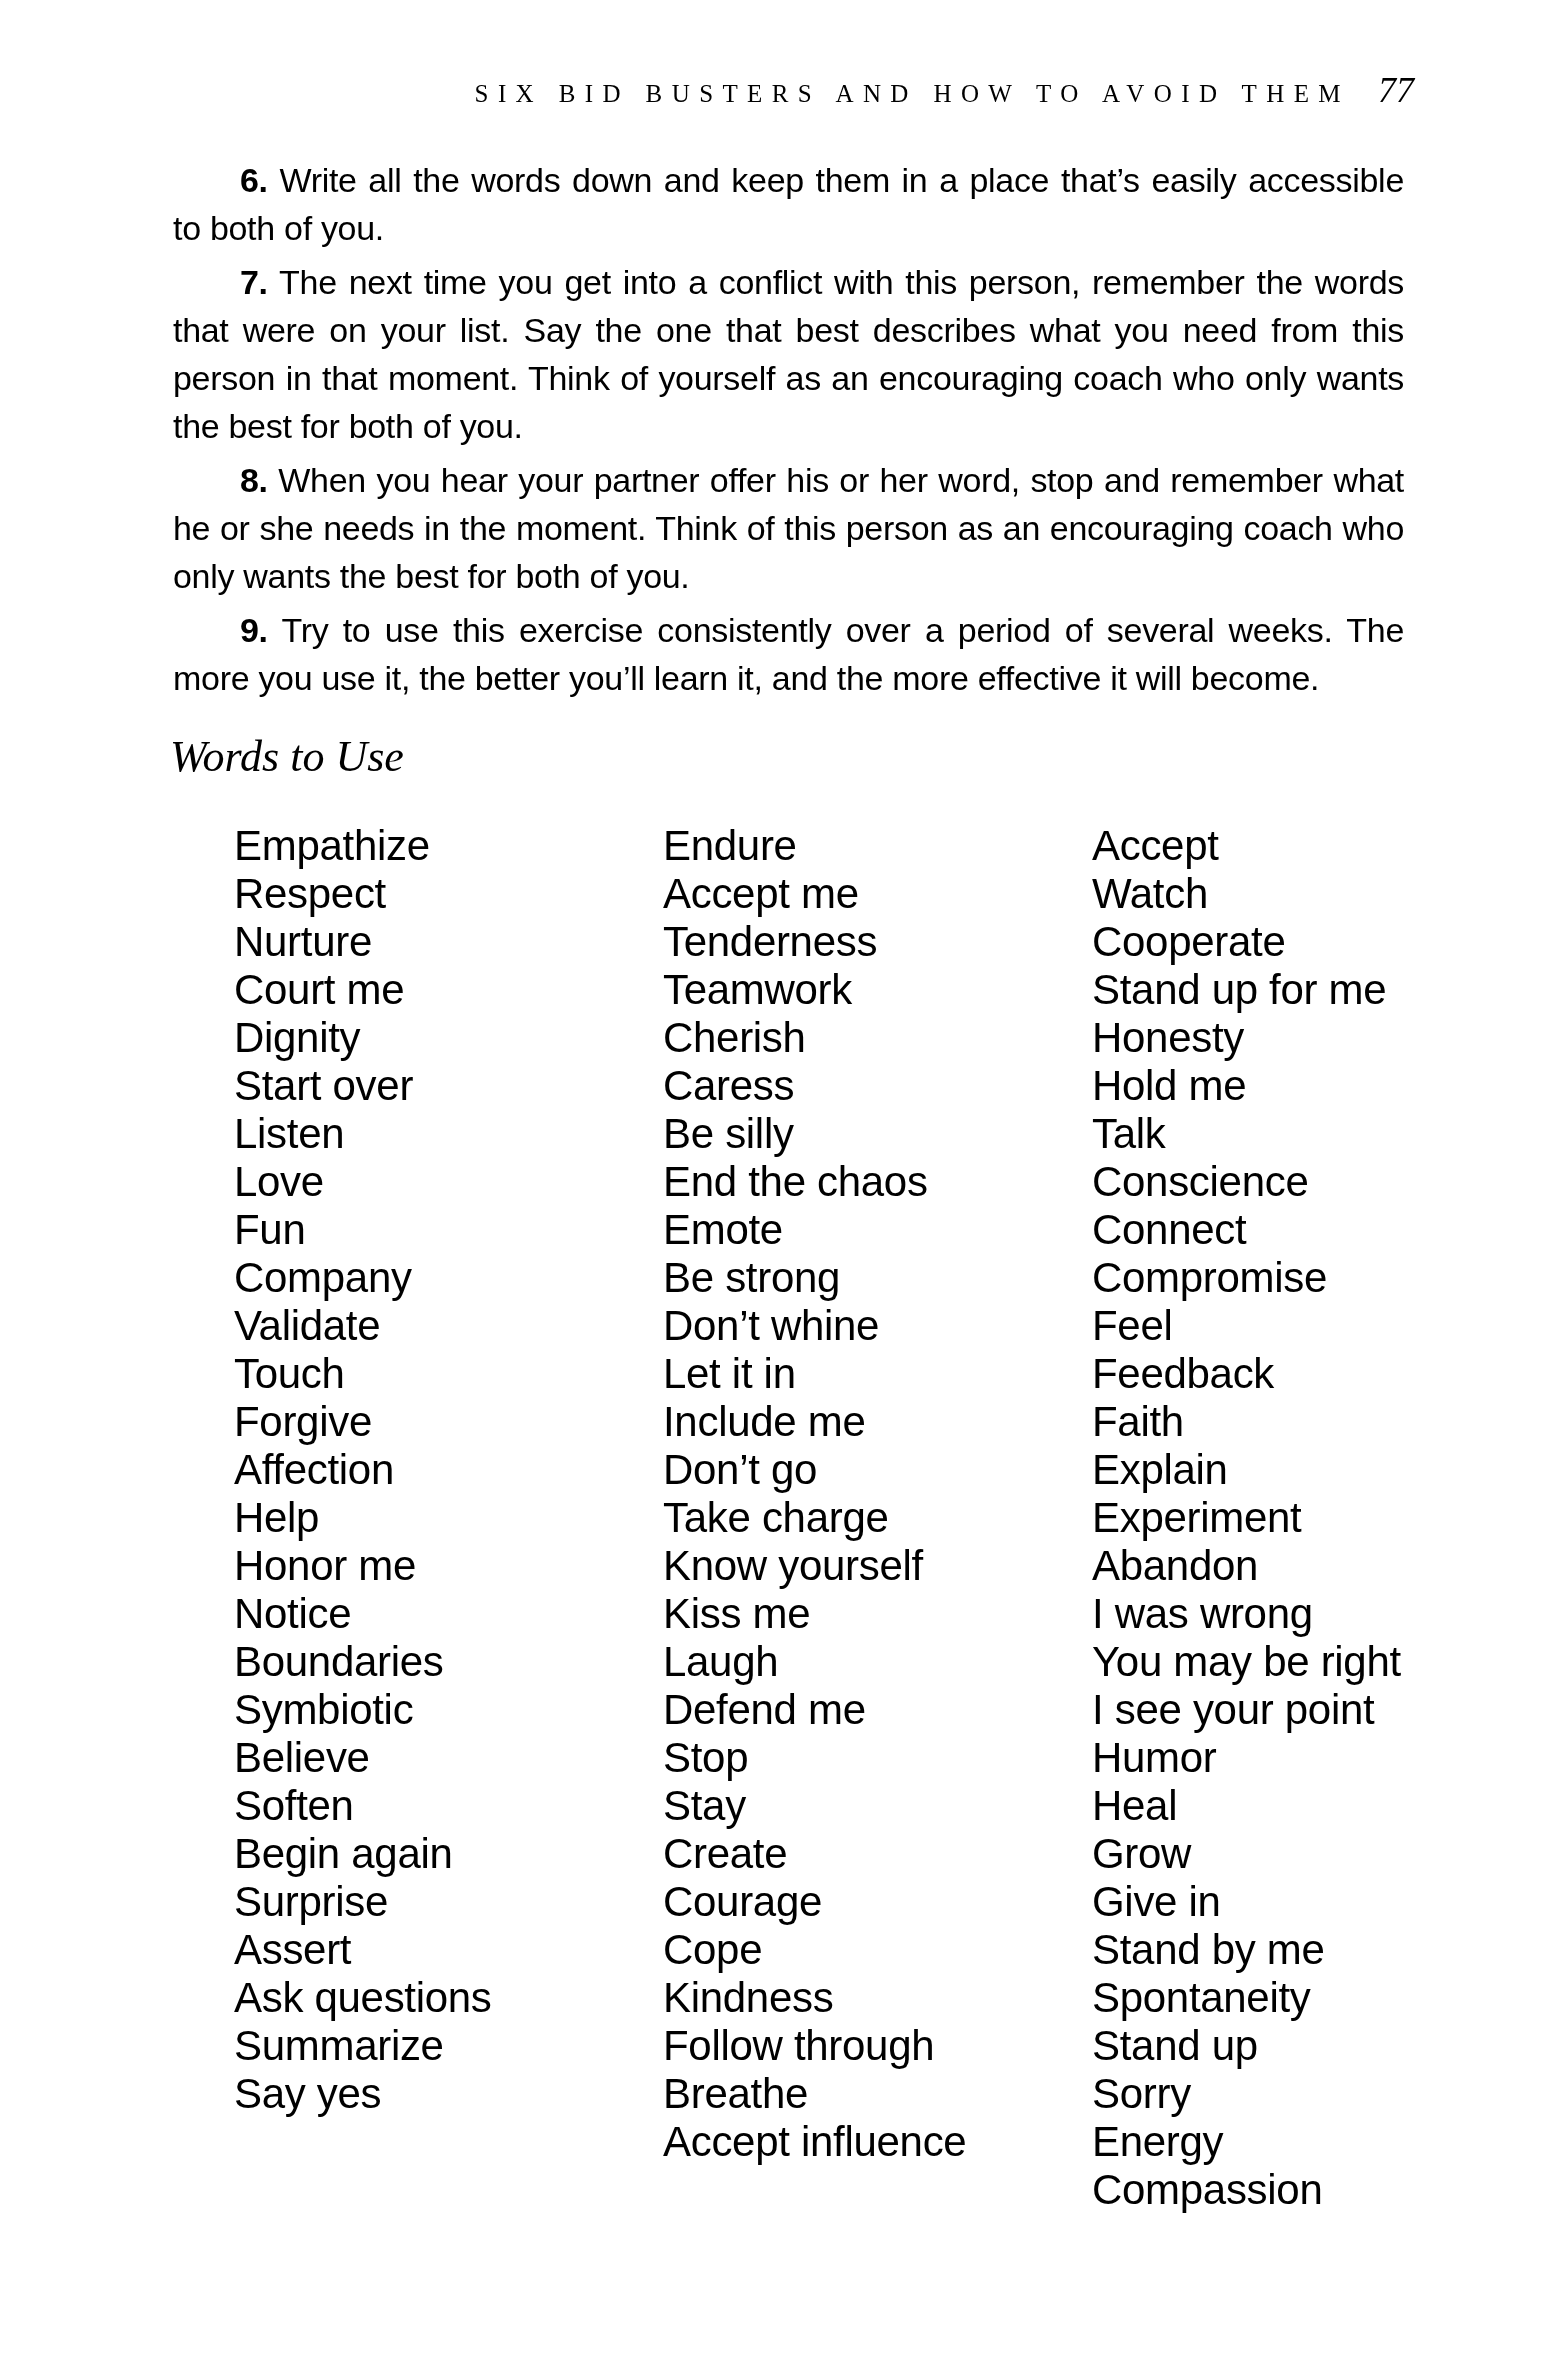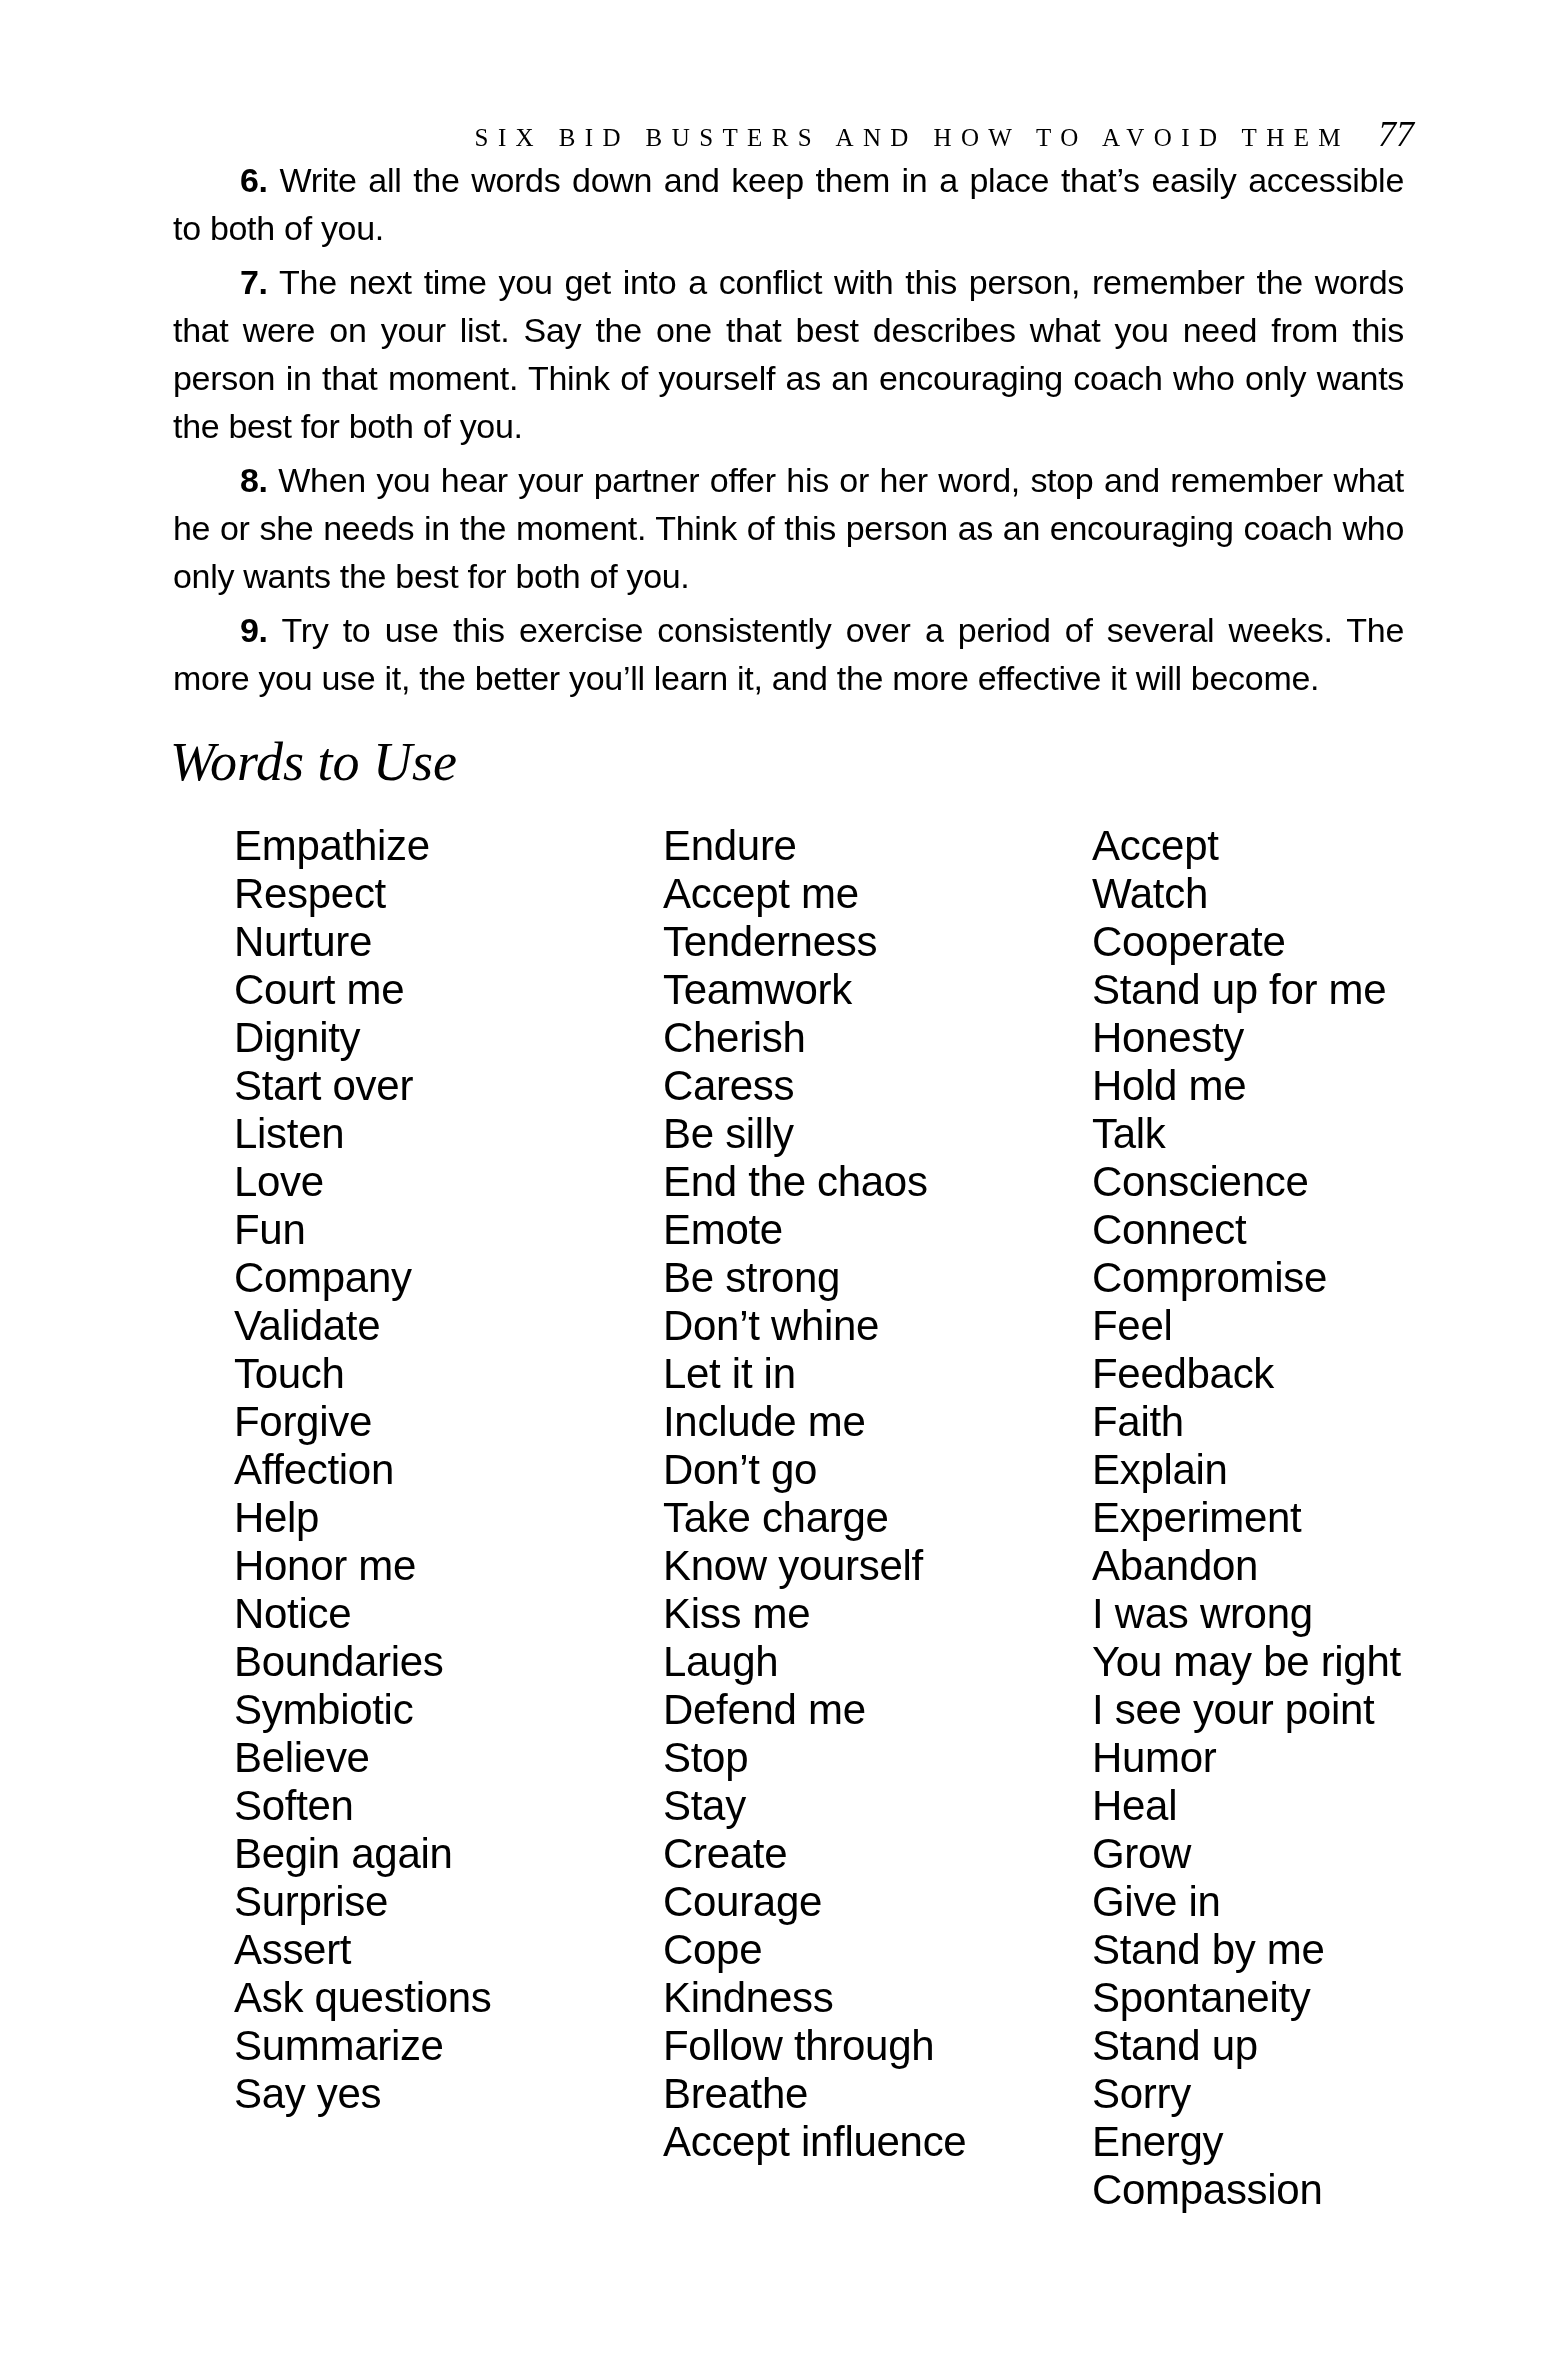--- a/index.html
+++ b/index.html
@@ -1,42 +1,41 @@
 <!DOCTYPE html>
 <html><head>
   <meta charset="utf-8">
   <style>
     html, body { margin: 0; padding: 0; background: #ffffff; }
     body { width: 1543px; height: 2376px; position: relative; overflow: hidden; color: #000; }
     .running-head {
       position: absolute; top: 69px; left: 0; width: 1414px;
       text-align: right;
       font-family: "Liberation Serif", "DejaVu Serif", serif;
-      margin-top: 44px;
     }
     .running-head .title {
       font-size: 25px; letter-spacing: 9.4px; font-weight: normal;
       display: inline-block; vertical-align: baseline;
     }
     .running-head .page-num {
       font-size: 36px; font-style: italic; margin-left: 28px;
       display: inline-block; vertical-align: baseline;
     }
     .body-text {
       position: absolute; top: 150px; left: 167px; width: 1243px;
       font-family: "Liberation Sans", "DejaVu Sans", sans-serif;
       font-size: 34px; line-height: 48px; text-align: justify;
       letter-spacing: -0.3px;
     }
     .body-text p { margin: 6px; text-indent: 67px; }
     .body-text .num { font-weight: bold; }
     .section-heading {
       position: absolute; top: 731px; left: 170px;
       font-family: "Liberation Serif", "DejaVu Serif", serif;
-      font-style: italic; font-size: 54px;
+      font-style: italic; font-size: 44px;
     }
     .word-list {
       position: absolute; top: 822px; left: 234px; width: 1188px;
       display: grid; grid-template-columns: 429px 429px 331px;
       font-family: "Liberation Sans", "DejaVu Sans", sans-serif;
       font-size: 42px; line-height: 48px; letter-spacing: -0.3px;
     }
     .word-col { display: flex; flex-direction: column; }
     .word { white-space: nowrap; }
   </style>

